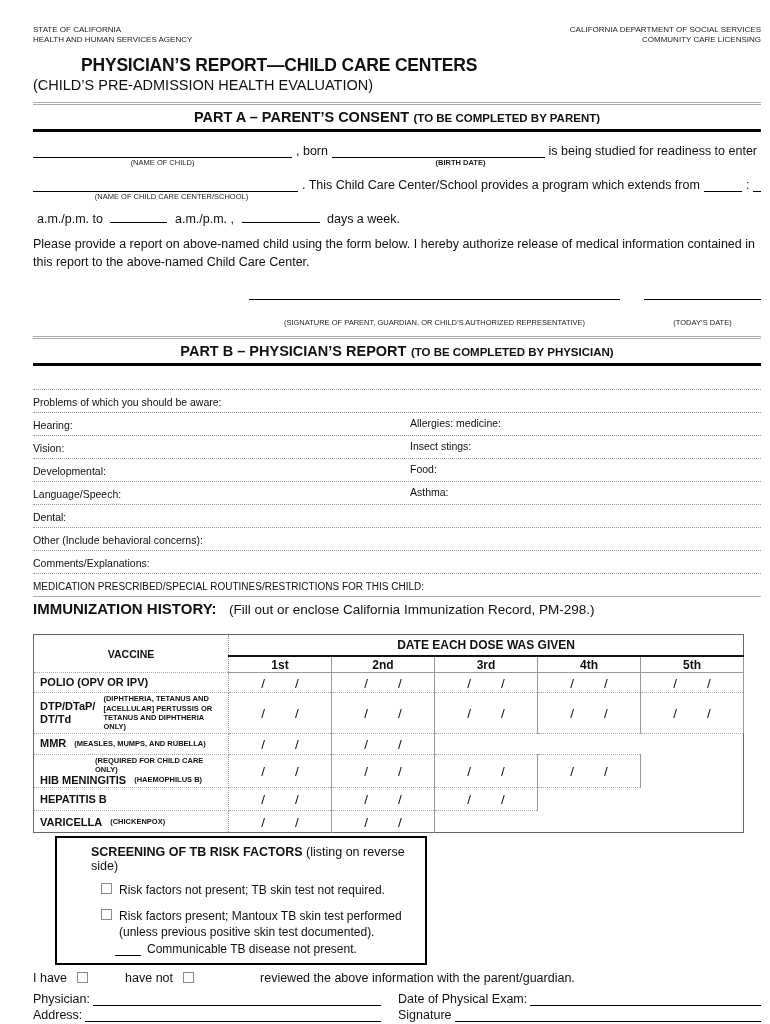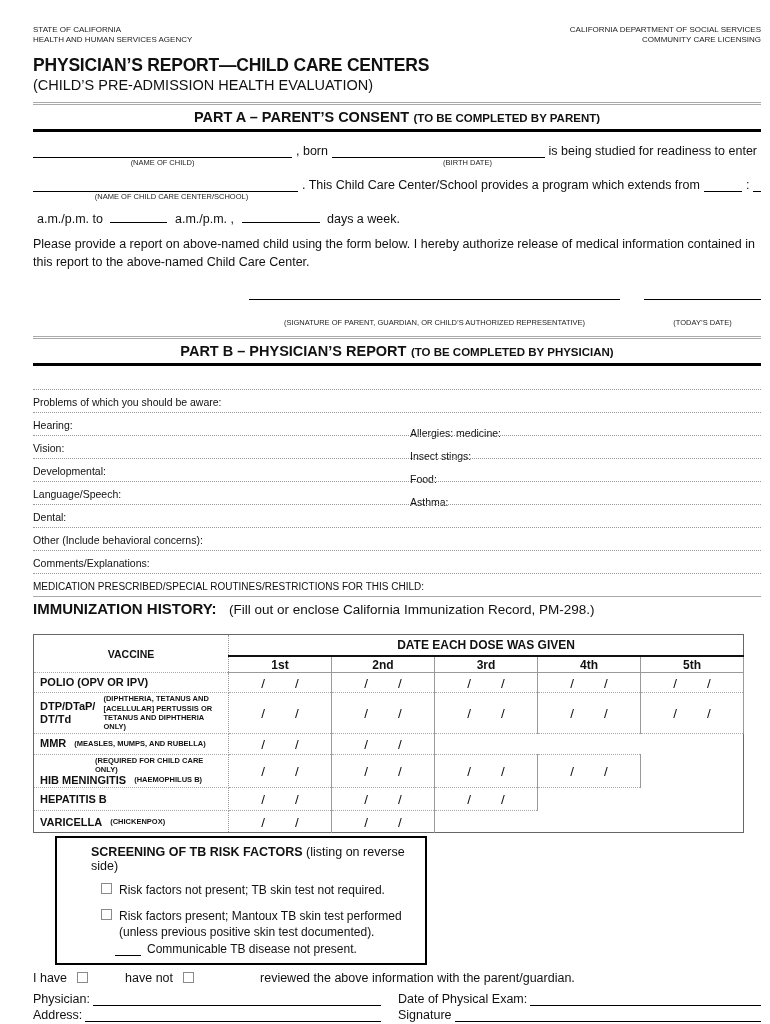--- a/index.html
+++ b/index.html
@@ -6,59 +6,59 @@
   html,body { background:#ffffff; }
   body { font-family:"Liberation Sans", sans-serif; color:#111; }
   .page { position:relative; width:770px; height:1024px; background:#fff; overflow:hidden;
           padding:25px 9px 10px 33px; }
 
   
   .gov-header { display:flex; justify-content:space-between; font-size:8px; line-height:1.3; color:#222; }
   .gov-right { text-align:right; }
 
   
-  .form-title { margin-top:9px; font-size:17.5px; font-weight:bold; letter-spacing:-0.2px; }
+  .form-title { margin-top:9px; font-size:17.5px; font-weight:bold; letter-spacing:-0.2px;margin-left:48px; }
   .form-subtitle { font-size:14.5px; margin-top:1px; }
 
   
   .section-bar { margin-top:9px; border-top:3px double #aaa; border-bottom:3px solid #000;
                  text-align:center; padding:3px 0 3px; }
   .bar-title { font-size:14.5px; font-weight:bold; }
   .bar-note  { font-size:11.5px; font-weight:bold; }
 
   
   .fline { display:flex; align-items:flex-end; font-size:12.5px; white-space:nowrap; }
   .l1 { margin-top:12px; }
   .l2 { margin-top:9px; }
   .l3 { margin-top:7px; display:block; }
   .blank { display:inline-block; border-bottom:1px solid #000; height:13px; }
   .w259{width:259px}.w265{width:265px}.w38{width:38px}.w57{width:57px}.w78{width:78px}
   .grow { flex:1; }
   .fline .txt { margin:0 4px; }
   .cap-row { position:relative; height:11px; font-size:7.5px; color:#222; }
   .cap-row span { position:absolute; text-align:center; }
   .cap-child  { left:0;   width:259px; }
-  .cap-birth  { left:312px; width:245px; }
+  .cap-birth  { left:305px; width:245px;font-weight:bold; }
   .cap-center { left:6px; width:265px; }
   .para { margin-top:10px; font-size:12.5px; line-height:1.42; }
 
   
   .sig-row { margin-top:16px; display:flex; align-items:flex-end; }
   .sig-spacer1 { width:216px; } .sig-spacer2 { width:24px; }
   .sig-stack { display:flex; flex-direction:column;gap:16px; }
   .sig-stack .blank { width:100%; }
   .sig-stack .cap { font-size:7.5px; text-align:center; margin-top:2px; color:#222; }
   .sig-main { width:371px; } .sig-date { flex:1; }
 
   
   .fields { margin-top:23px; }
   .field-row { position:relative; height:23px; border-top:1px dotted #999; padding-top:2px; }
   .field-label { font-size:10.5px; color:#111; }
   .field-label.caps { font-size:10px; }
-  .field-right { position:absolute; left:377px; top:14px; font-size:10.5px; }
+  .field-right { position:absolute; left:377px; top:4px; font-size:10.5px; }
 
   
   .imm-heading { border-top:1px solid #aaa; padding-top:3px; }
   .imm-heading .h { font-size:15px; font-weight:bold; }
   .imm-heading .n { font-size:13.5px; margin-left:8px; }
 
   table.imm { margin-top:16px; width:710px; border-collapse:collapse; border:1px solid #666;
               table-layout:fixed; }
   table.imm col.c-vax { width:195px; }
   table.imm col.c-dose { width:103px; }

